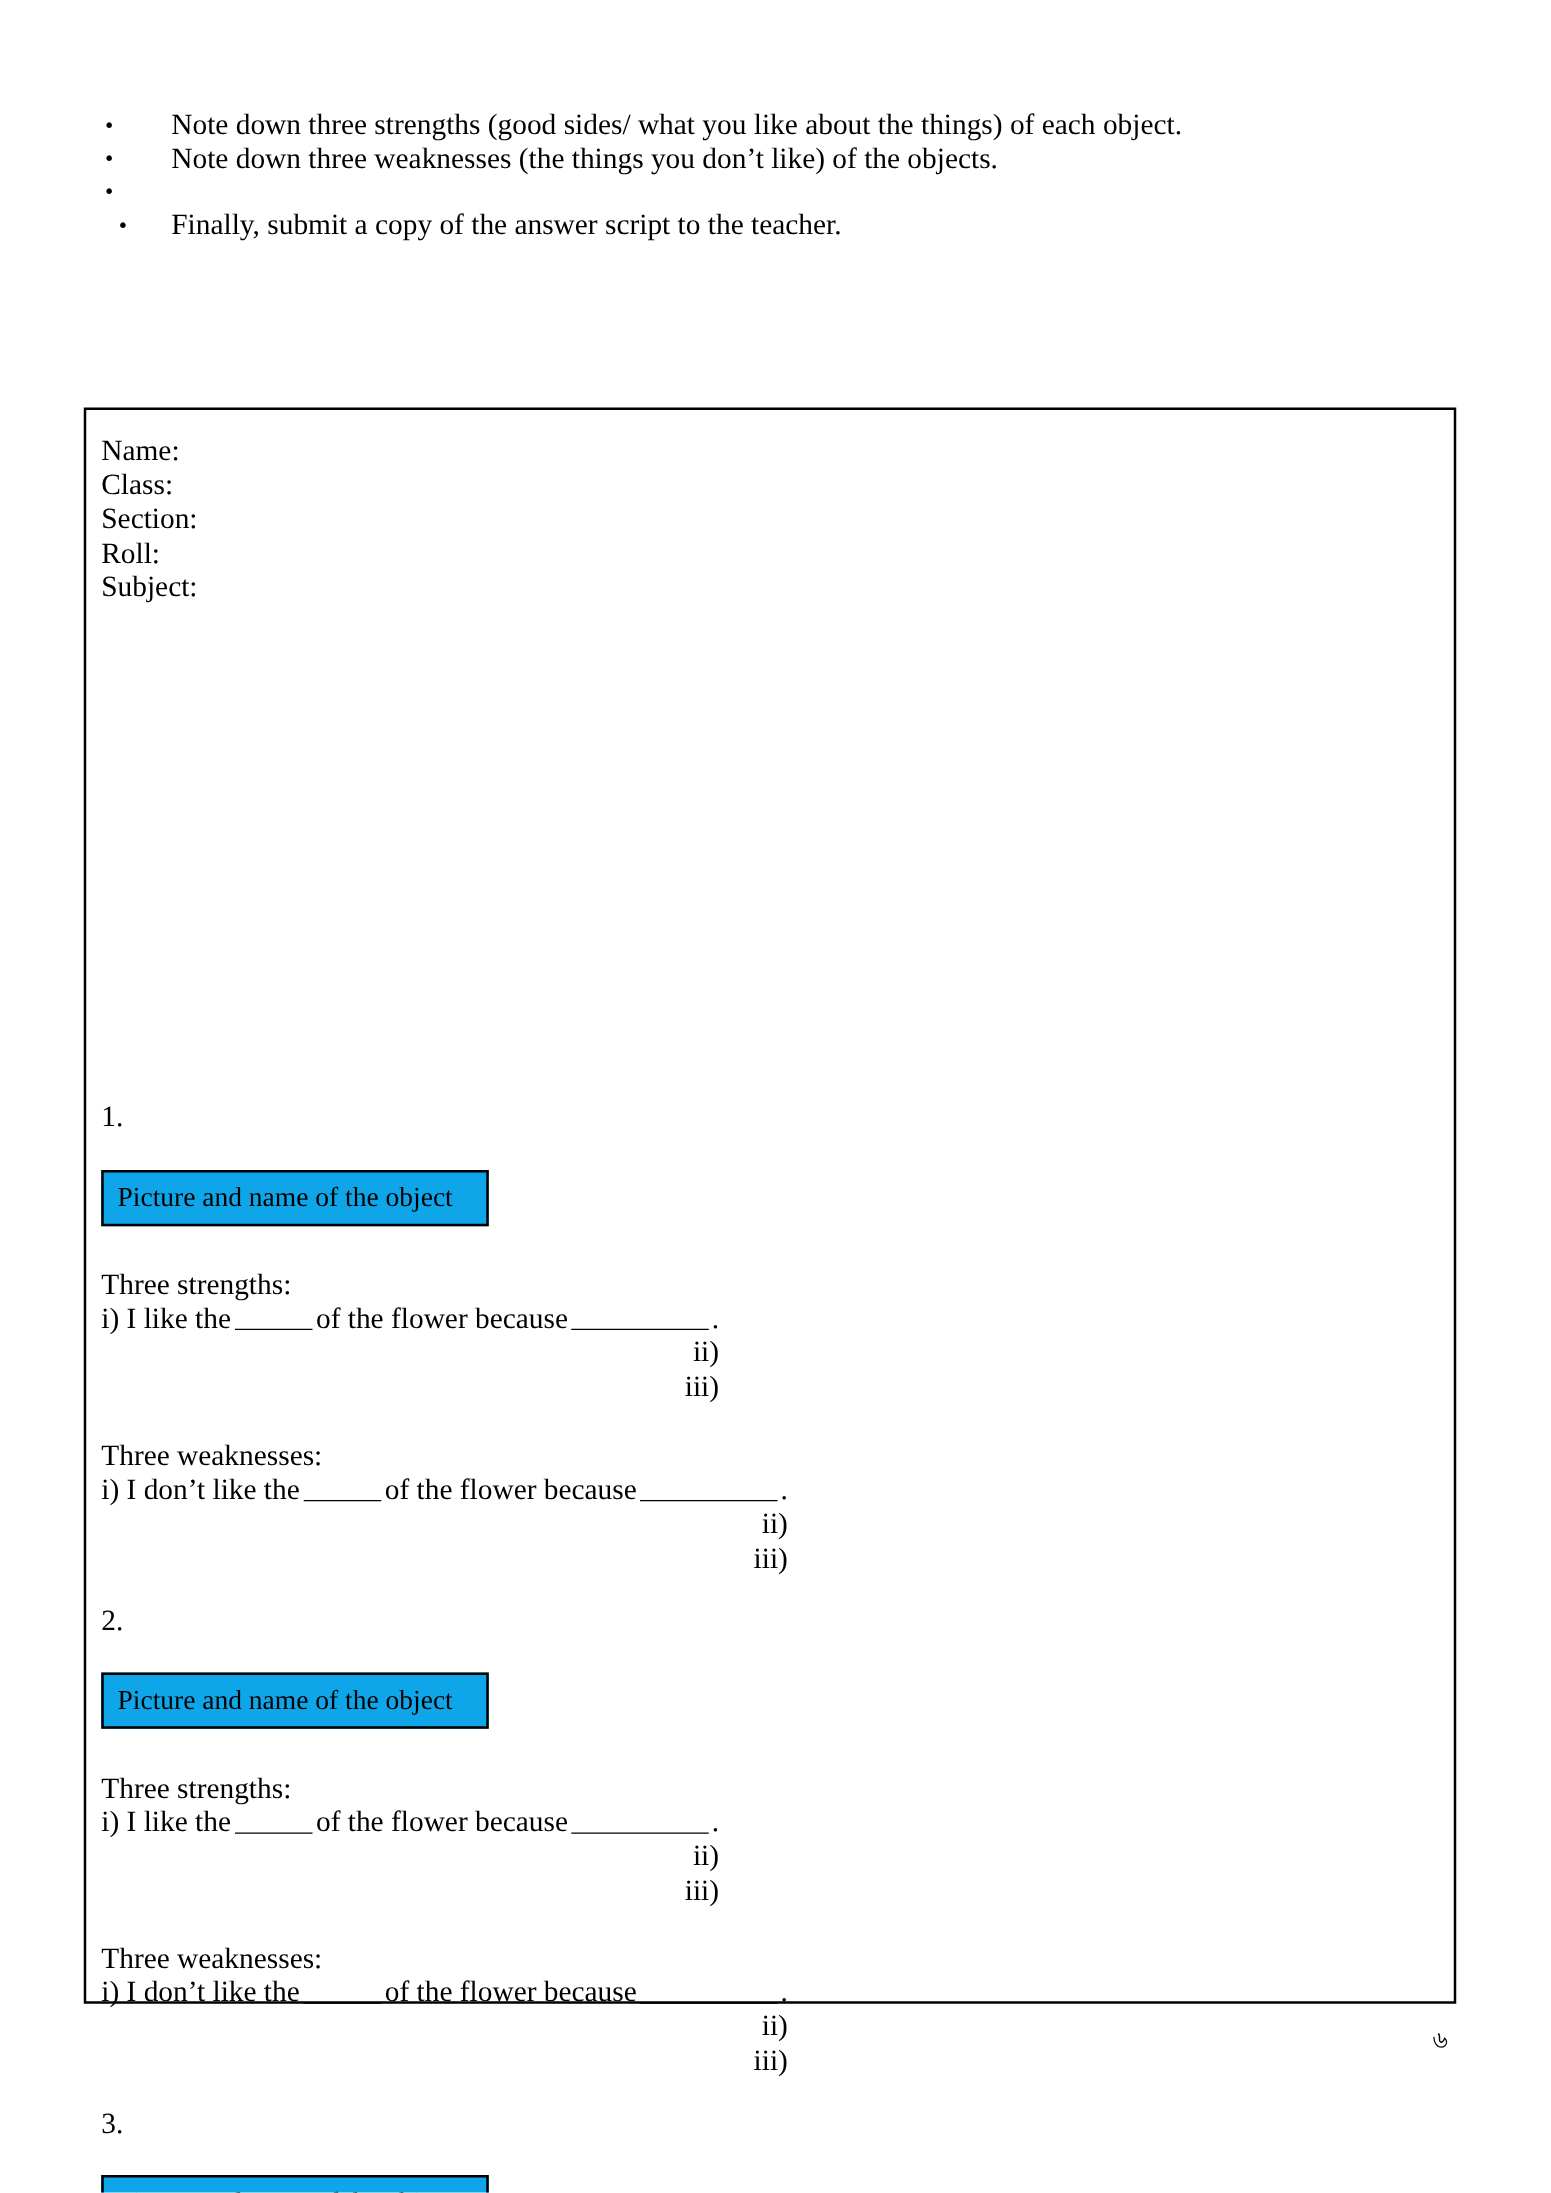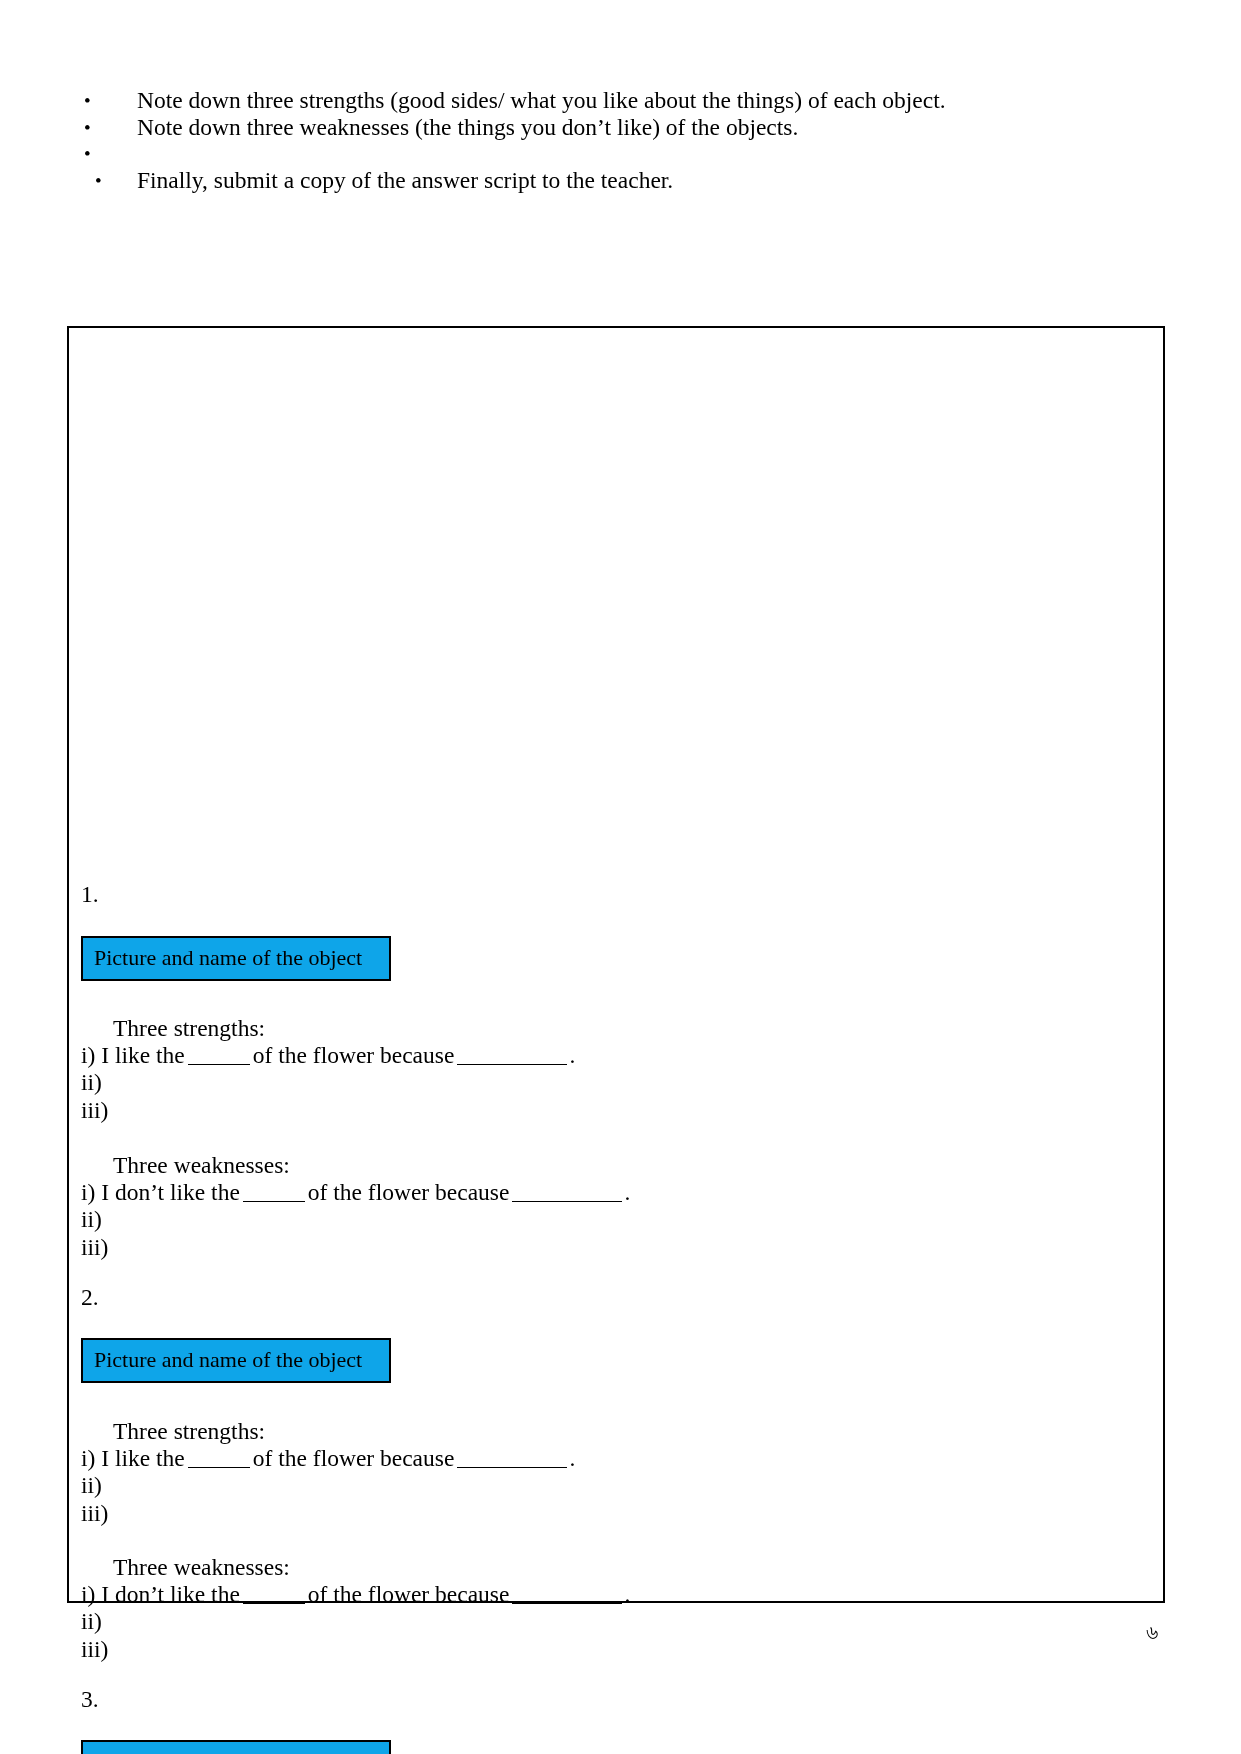--- a/index.html
+++ b/index.html
@@ -105,22 +105,22 @@
     line-height: 26px;
     padding: 7px 11px 8px 11px;
     white-space: nowrap;
   }
   .qa-block {
     position: absolute;
     left: 0;
     font-size: 23.5px;
     line-height: 27.2px;
   }
-  .qa-heading { white-space: nowrap; margin-left: 32px; }
-  .qa-line { white-space: nowrap; }
+  .qa-heading { white-space: nowrap; }
+  .qa-line { white-space: nowrap; text-align: right; }
   .blank-short {
     display: inline-block;
     width: 62px;
     border-bottom: 1.6px solid #000;
     margin: 0 3px -2px 3px;
     height: 14px;
   }
   .blank-long {
     display: inline-block;
     width: 110px;
@@ -186,20 +186,27 @@
         <span>Finally, submit a copy of the answer script to the teacher.</span>
       </span>
     </div>
 
   </div>
 
 
   <div class="script-box">
     <div class="box-inner">
 
+      <div class="field-list">
+        <div class="field-line">Name:</div>
+        <div class="field-line">Class:</div>
+        <div class="field-line">Section:</div>
+        <div class="field-line">Roll:</div>
+        <div class="field-line">Subject:</div>
+      </div>
 
       <div class="object-number sec1-num">1.</div>
 
       <div class="picture-box sec1-pic">
         <span>Picture and name of the object</span>
       </div>
 
       <div class="qa-block sec1-str">
         <div class="qa-heading">Three strengths:</div>
         <div class="qa-line">

